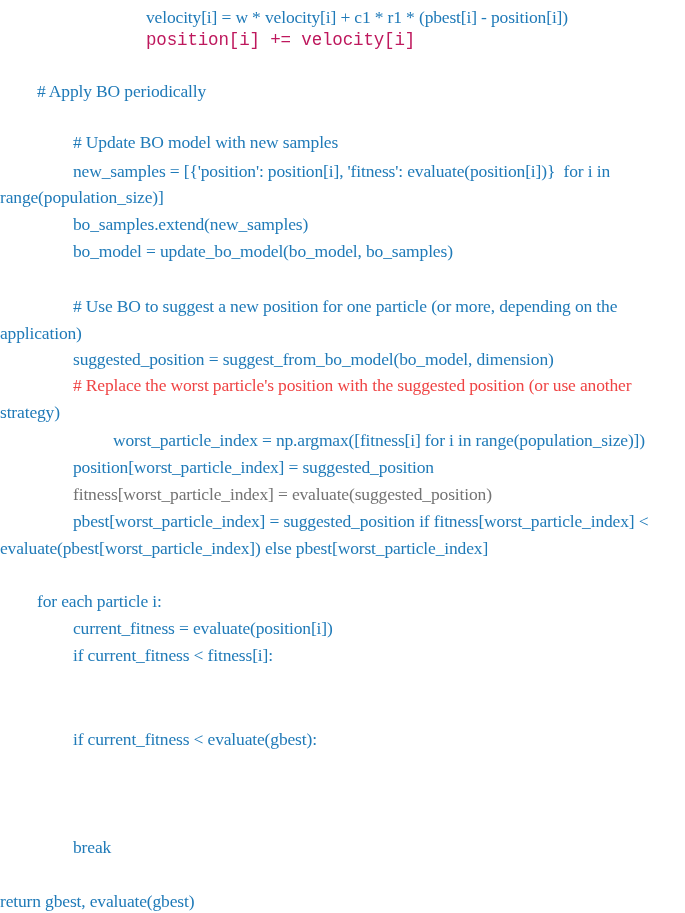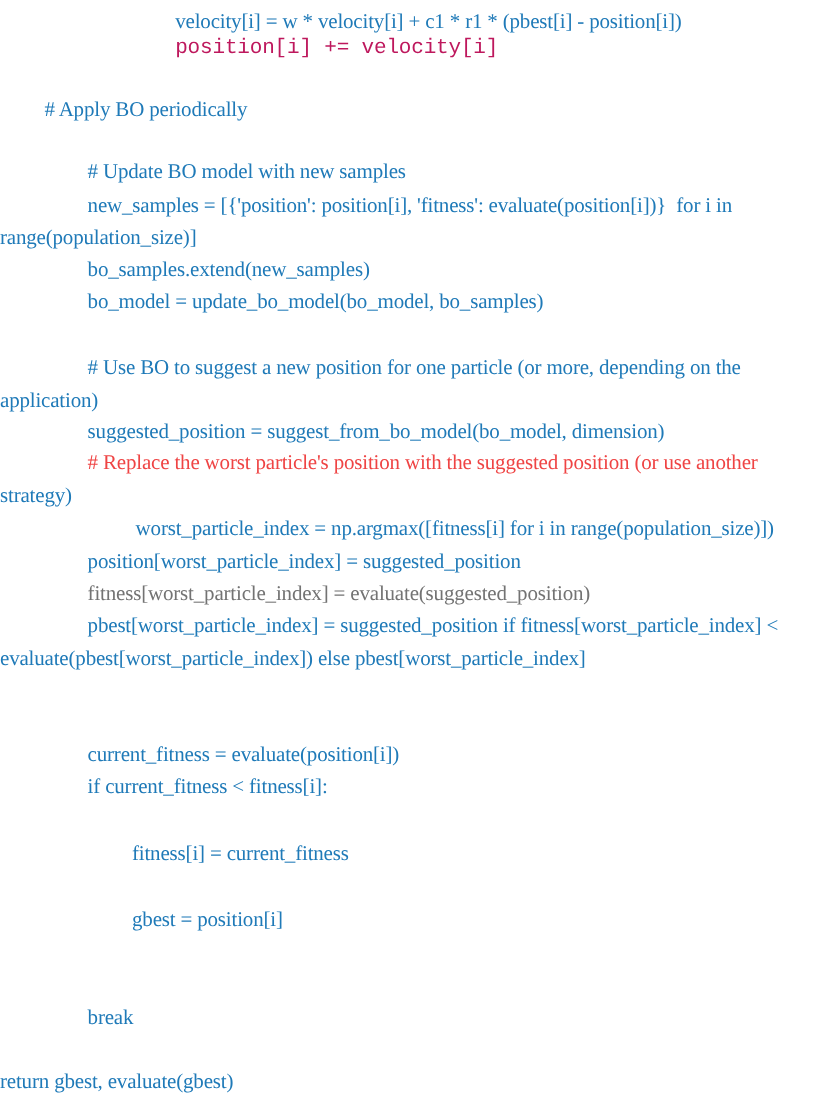--- a/index.html
+++ b/index.html
@@ -46,19 +46,19 @@
     <div class="line" style="left: 73px; top: 295px; color: rgb(31, 122, 184);"># Use BO to suggest a new position for one particle (or more, depending on the</div>
     <div class="line" style="left: 0px; top: 322px; color: rgb(31, 122, 184);">application)</div>
     <div class="line" style="left: 73px; top: 348px; color: rgb(31, 122, 184);">suggested_position = suggest_from_bo_model(bo_model, dimension)</div>
     <div class="line" style="left: 73px; top: 374px; color: #ef4444;"># Replace the worst particle's position with the suggested position (or use another</div>
     <div class="line" style="left: 0px; top: 401px; color: rgb(31, 122, 184);">strategy)</div>
     <div class="line" style="left: 73px; top: 429px; color: rgb(31, 122, 184); margin-left: 40px;">worst_particle_index = np.argmax([fitness[i] for i in range(population_size)])</div>
     <div class="line" style="left: 73px; top: 456px; color: rgb(31, 122, 184);">position[worst_particle_index] = suggested_position</div>
     <div class="line" style="left: 73px; top: 483px; color: #737373;">fitness[worst_particle_index] = evaluate(suggested_position)</div>
     <div class="line" style="left: 73px; top: 510px; color: rgb(31, 122, 184);">pbest[worst_particle_index] = suggested_position if fitness[worst_particle_index] &lt;</div>
     <div class="line" style="left: 0px; top: 537px; color: rgb(31, 122, 184);">evaluate(pbest[worst_particle_index]) else pbest[worst_particle_index]</div>
+    <div class="line" style="left: 37px; top: 590px; color: rgb(31, 122, 184);">for each particle i:</div>
     <div class="line" style="left: 73px; top: 617px; color: rgb(31, 122, 184); text-align: right;">current_fitness = evaluate(position[i])</div>
     <div class="line" style="left: 73px; top: 644px; color: rgb(31, 122, 184);">if current_fitness &lt; fitness[i]:</div>
-    <div class="line" style="left: 110px; top: 700px; color: rgb(31, 122, 184);">fitness[i] = current_fitness</div>
-    <div class="line" style="left: 110px; top: 755px; color: rgb(31, 122, 184);">gbest = position[i]</div>
+    <div class="line" style="left: 73px; top: 728px; color: rgb(31, 122, 184);">if current_fitness &lt; evaluate(gbest):</div>
     <div class="line" style="left: 73px; top: 836px; color: rgb(31, 122, 184);">break</div>
     <div class="line" style="left: 0px; top: 890px; color: rgb(31, 122, 184);">return gbest, evaluate(gbest)</div>
   </div>
 
 </body></html>

